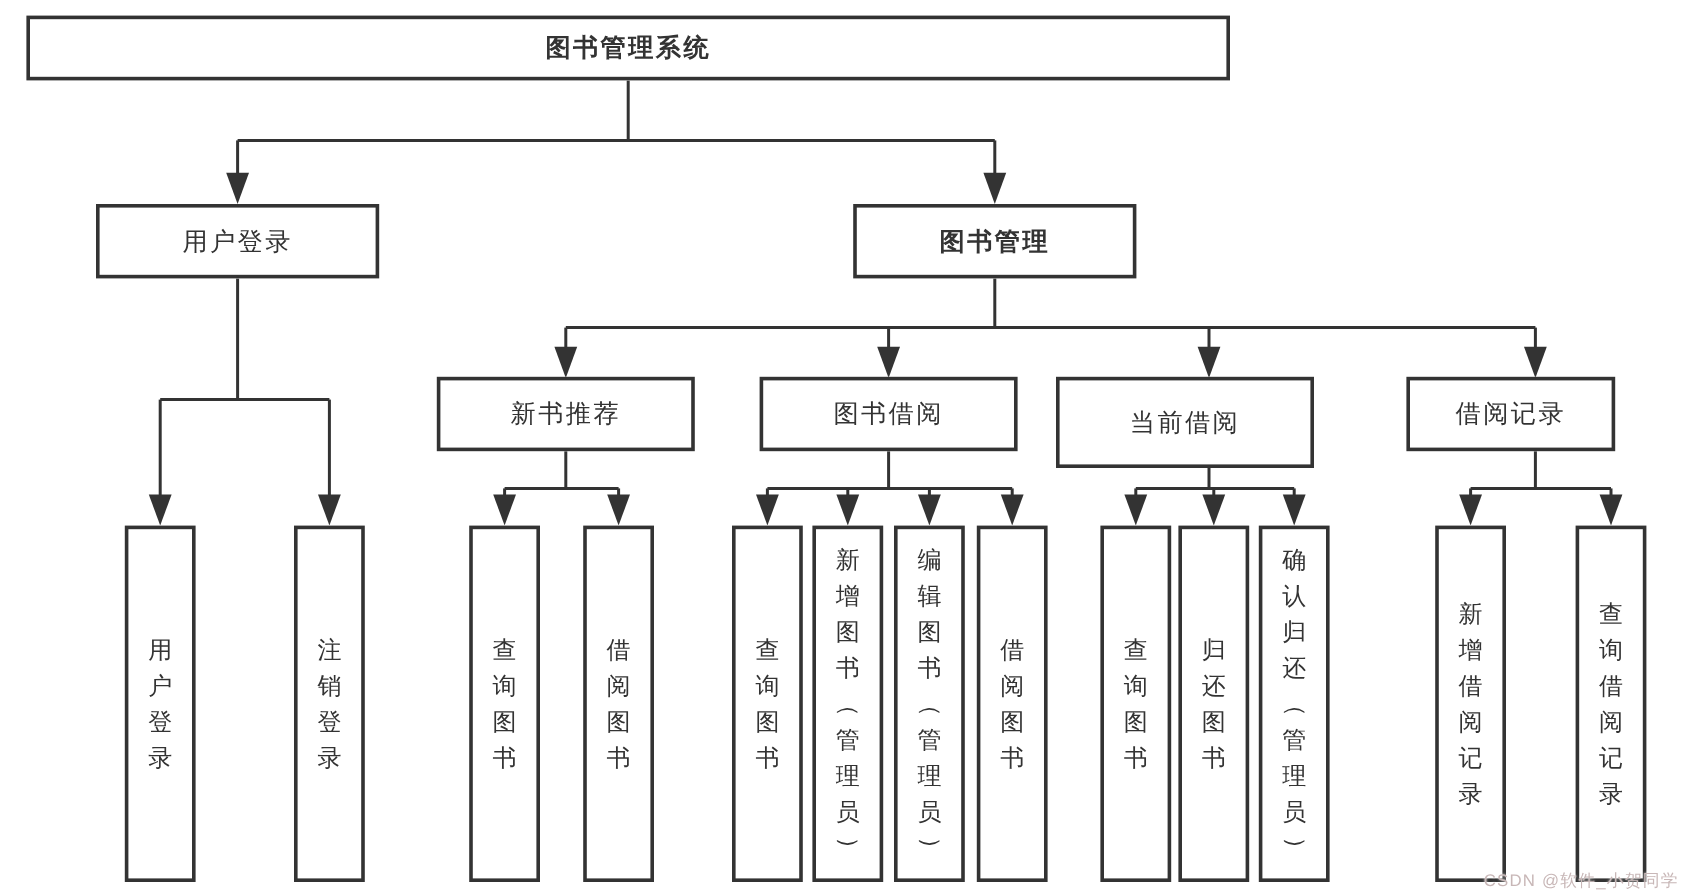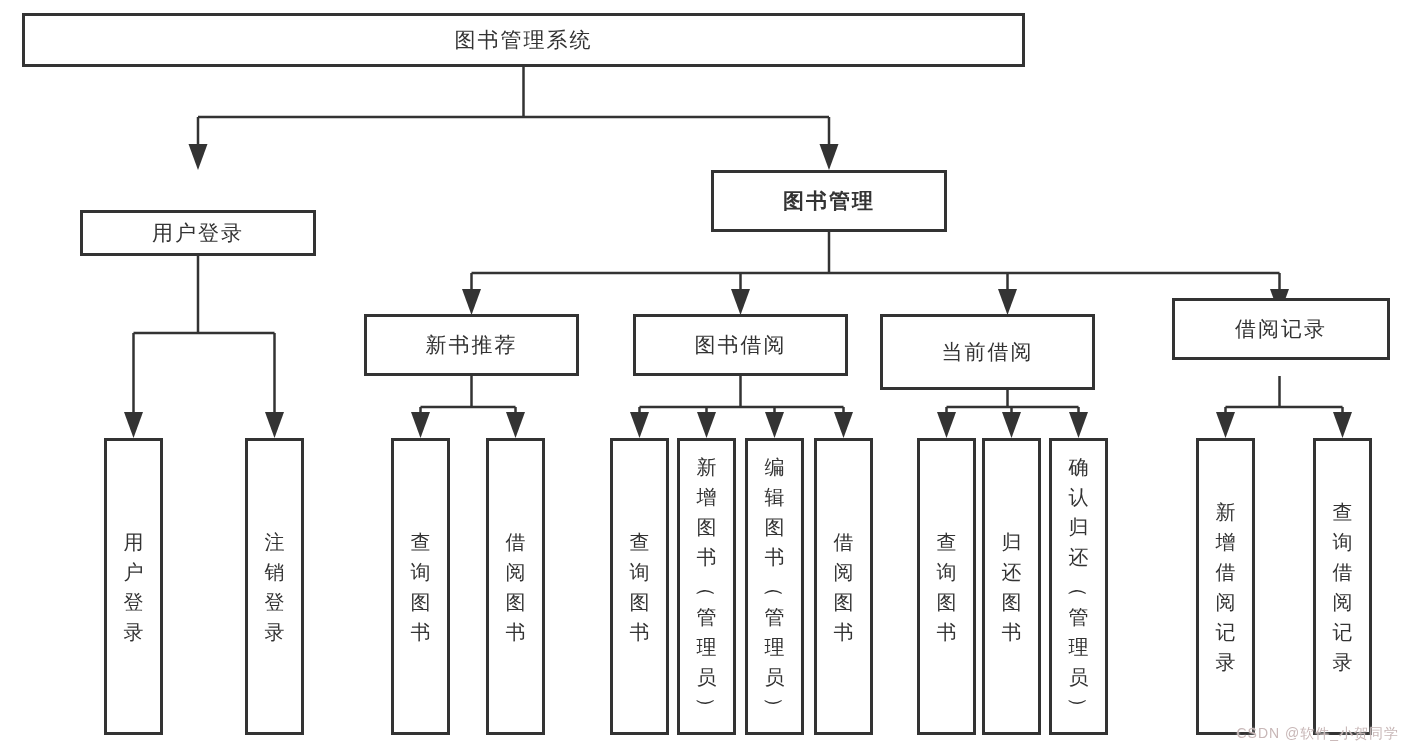--- a/index.html
+++ b/index.html
@@ -121,41 +121,41 @@
       <polygon points="774.5,438 765,412 784,412"></polygon>
       <polygon points="843.5,438 834,412 853,412"></polygon>
       <polygon points="946.5,438 937,412 956,412"></polygon>
       <polygon points="1011.5,438 1002,412 1021,412"></polygon>
       <polygon points="1078.5,438 1069,412 1088,412"></polygon>
       <polygon points="1225.5,438 1216,412 1235,412"></polygon>
       <polygon points="1342.5,438 1333,412 1352,412"></polygon>
     </g>
   </svg>
 
-  <div class="node" style="left:22px; top:13px; width:1003px; height:54px;">
+  <div class="node" style="left:22px; top:13px; width:1003px; height:54px;font-weight:bold;">
     <span class="h-label">图书管理系统</span>
   </div>
 
-  <div class="node" style="left:80px; top:170px; width:236px; height:46px;margin-top:40px;">
+  <div class="node" style="left:80px; top:170px; width:236px; height:62px;">
     <span class="h-label">用户登录</span>
   </div>
   <div class="node" style="left:711px; top:170px; width:236px; height:62px;font-weight:bold;">
     <span class="h-label">图书管理</span>
   </div>
 
   <div class="node" style="left:364px; top:314px; width:215px; height:62px;">
     <span class="h-label">新书推荐</span>
   </div>
   <div class="node" style="left:633px; top:314px; width:215px; height:62px;">
     <span class="h-label">图书借阅</span>
   </div>
   <div class="node" style="left:880px; top:314px; width:215px; height:76px;">
     <span class="h-label">当前借阅</span>
   </div>
-  <div class="node" style="left:1172px; top:298px; width:218px; height:62px;">
+  <div class="node" style="left:1172px; top:314px; width:174px; height:62px;">
     <span class="h-label">借阅记录</span>
   </div>
 
   <div class="node" style="left:104px; top:438px; width:59px; height:297px;">
     <span class="v-label">
         <span>用</span>
         <span>户</span>
         <span>登</span>
         <span>录</span>
       </span>

